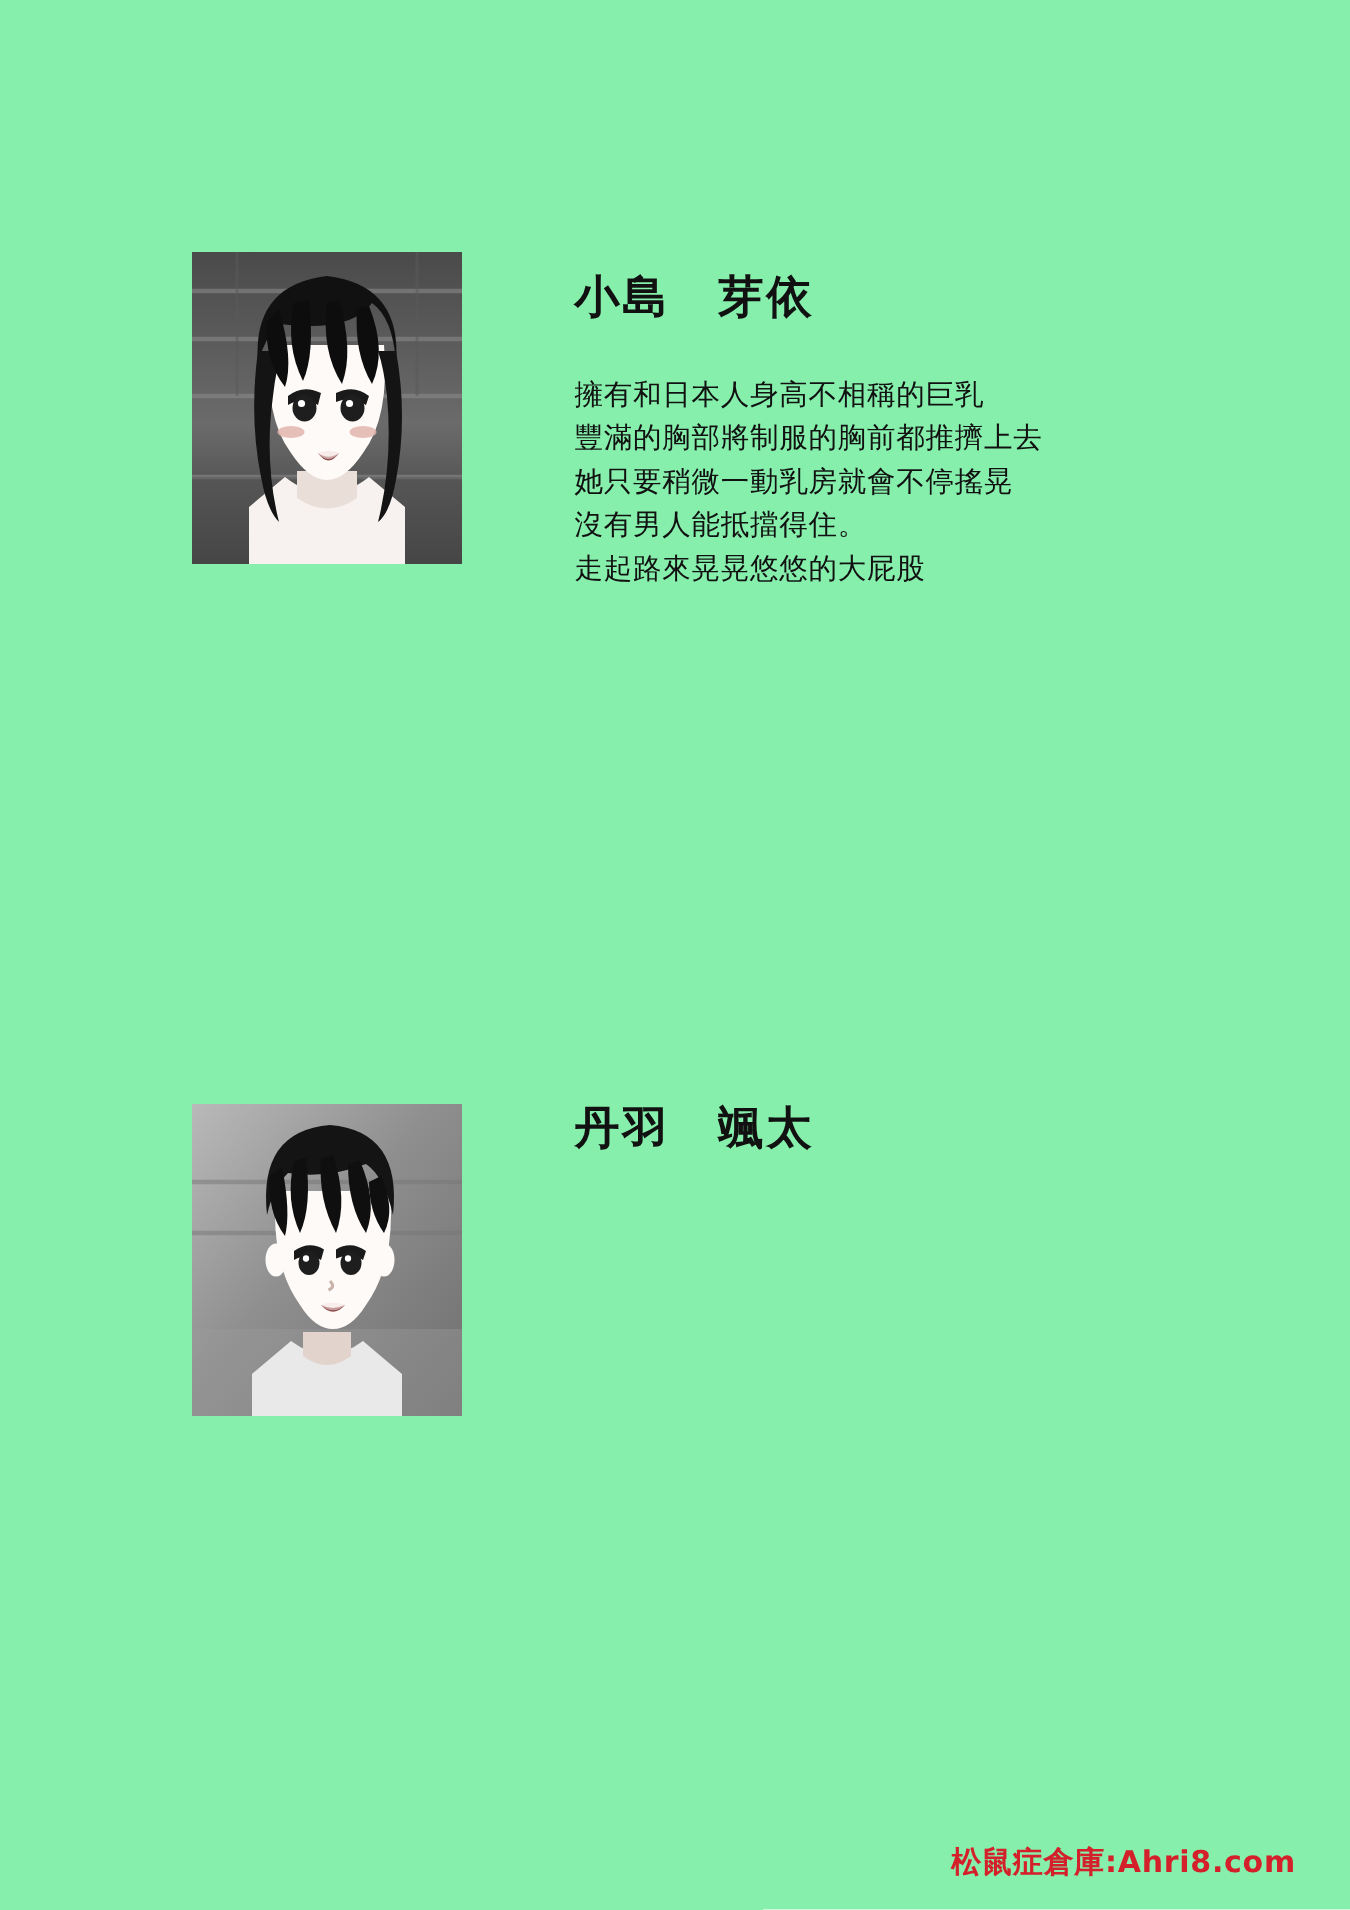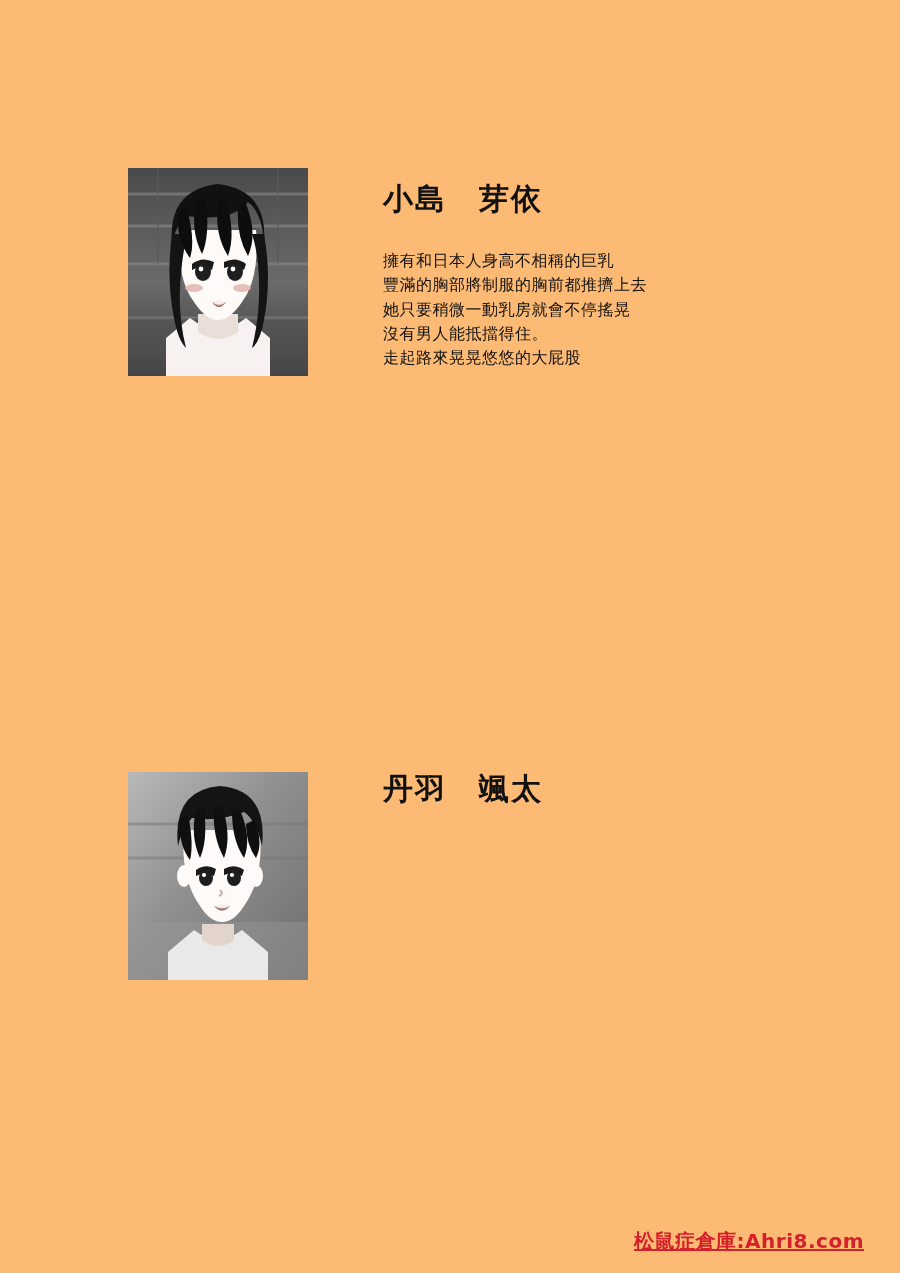--- a/index.html
+++ b/index.html
@@ -12,31 +12,31 @@
     height: 1273px;
     position: relative;
     font-family: "DejaVu Sans", "Liberation Sans", sans-serif;
     color: #1a1a1a;
     overflow: hidden;
   }
 
   .page {
     position: absolute;
     inset: 0;
-    background: #fdba74;
+    background: #86efac;
   }
 
   
   .char-block {
     position: absolute;
     display: flex;
     align-items: flex-start;
   }
   .char-1 { left: 128px; top: 168px; }
-  .char-2 { left: 128px; top: 772px; }
+  .char-2 { left: 128px; top: 736px; }
 
   .portrait {
     width: 180px;
     height: 208px;
     overflow: hidden;
     position: relative;
     flex: 0 0 auto;
     background: #2b2b2b;
   }
   .portrait svg { display: block; }
@@ -51,38 +51,37 @@
     letter-spacing: 2px;
     color: #111;
     margin: 0 0 34px 0;
     white-space: pre;
     line-height: 1.1;
   }
   .char-2 .char-text { padding-top: 0; }
   .char-2 .char-name { margin-bottom: 30px; }
 
   .char-desc {
-    font-size: 16px;
+    font-size: 19px;
     line-height: 1.52;
     color: #111;
     white-space: pre-line;
     letter-spacing: 0.5px;
   }
 
   
   .watermark {
     position: absolute;
     right: 36px;
     bottom: 18px;
     font-size: 20px;
     font-weight: 700;
     color: #d4202a;
     letter-spacing: 0.5px;
     white-space: nowrap;
-    text-decoration: underline;
   }
 </style>
 </head>
 <body>
 
 <div class="page">
 
   <div class="char-block char-1">
 
     <div class="portrait">

